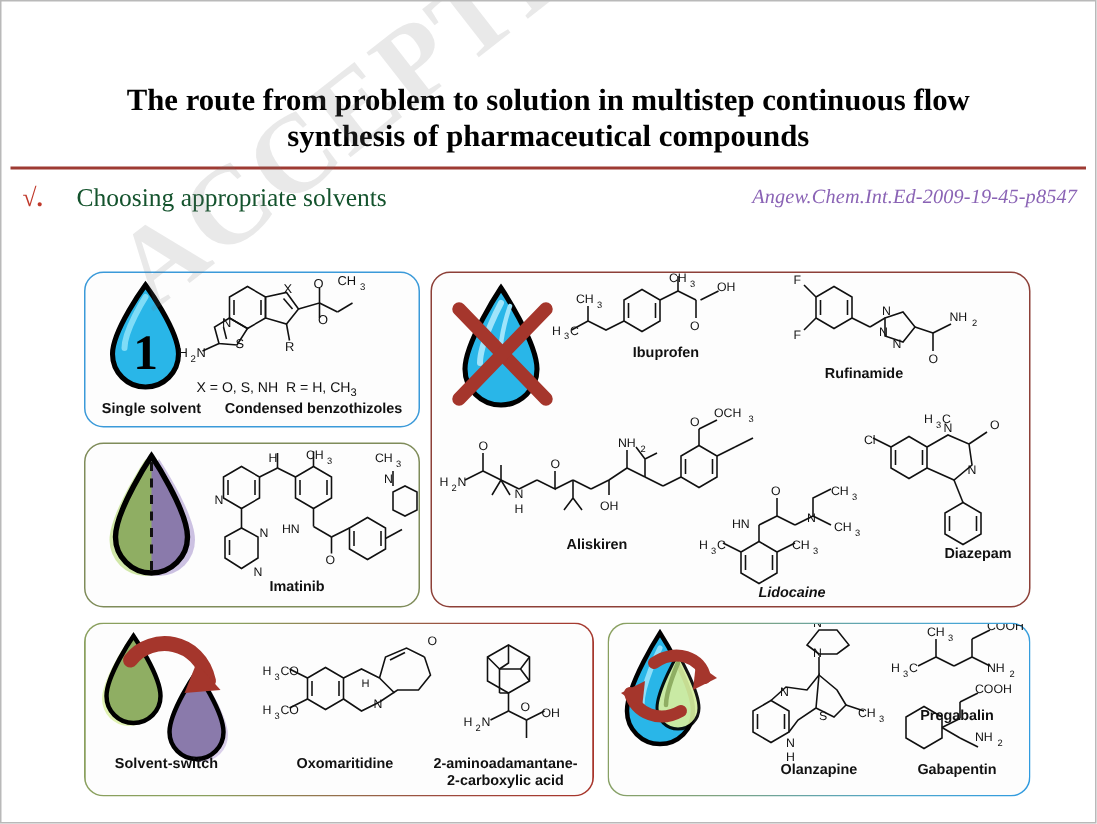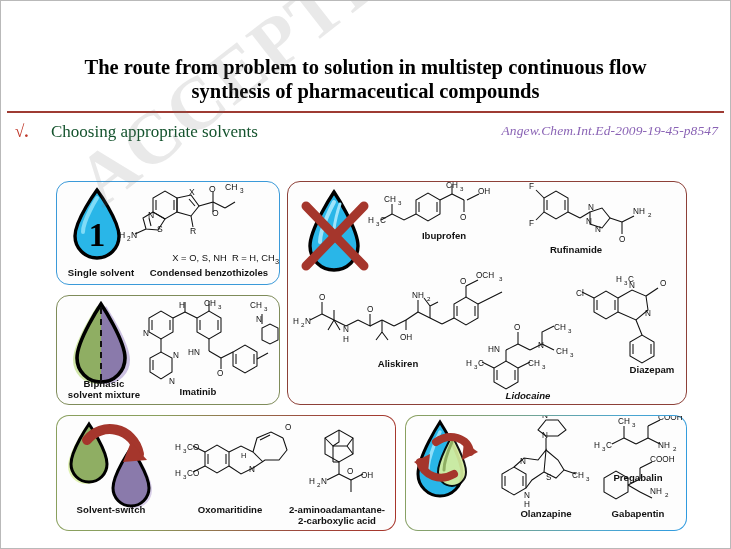--- a/index.html
+++ b/index.html
@@ -69,21 +69,21 @@
   }
   .plabel{
     position:absolute;font-size:9.6px;font-weight:bold;color:#111;
     text-align:center;line-height:1.18;letter-spacing:.1px;
   }
   .cname{
     position:absolute;font-size:9.6px;font-weight:bold;color:#111;
     text-align:center;line-height:1.18;
   }
   .note{
-    position:absolute;font-size:9.4px;color:#111;text-align:right;
+    position:absolute;font-size:9.4px;color:#111;text-align:left;
     font-family:"Liberation Sans",sans-serif;
   }
   .note sub{font-size:7.4px;}
   svg{display:block;}
 </style>
 </head>
 <body>
 
 <div class="slide">
 
@@ -178,24 +178,20 @@
         <text x="116" y="62" font-size="8.2" fill="#111" font-family="Liberation Sans, sans-serif">N</text>
         <text x="147" y="10" font-size="8.2" fill="#111" font-family="Liberation Sans, sans-serif">CH</text>
         <text x="161" y="13" font-size="6.2" fill="#111" font-family="Liberation Sans, sans-serif">3</text>
         <text x="131" y="59" font-size="8.2" fill="#111" font-family="Liberation Sans, sans-serif">HN</text>
         <text x="160" y="80" font-size="8.2" fill="#111" font-family="Liberation Sans, sans-serif">O</text>
         <text x="199" y="26" font-size="8.2" fill="#111" font-family="Liberation Sans, sans-serif">N</text>
         <text x="193" y="12" font-size="8.2" fill="#111" font-family="Liberation Sans, sans-serif">CH</text>
         <text x="207" y="15" font-size="6.2" fill="#111" font-family="Liberation Sans, sans-serif">3</text>
         <text x="112" y="88" font-size="8.2" fill="#111" font-family="Liberation Sans, sans-serif">N</text>
       </svg>
-      <div class="plabel" style="left:4px;top:82px;width:86px;">
-        <span>Biphasic</span><br>
-        <span>solvent mixture</span>
-      </div>
       <div class="cname" style="left:96px;top:90px;width:90px;text-align:center;">Imatinib</div>
     </div>
 
     <div class="panel p-maroon" style="left:278px;top:8px;width:400px;height:224px;">
       <svg width="400" height="224" viewBox="0 0 400 224">
         <g>
           <path d="M46 10 C46 10 22 46 22 64 a24 24 0 0 0 48 0 C70 46 46 10 46 10 Z" fill="#29b6e8" stroke="#000" stroke-width="3.4"></path>
           <path d="M46 20 C46 20 32 46 32 60" stroke="#9fe4fb" stroke-width="4" fill="none" stroke-linecap="round"></path>
           <path d="M52 22 C52 22 44 44 46 58" stroke="#9fe4fb" stroke-width="3" fill="none" stroke-linecap="round"></path>
           <g stroke="#a5362c" stroke-width="9" stroke-linecap="round">

